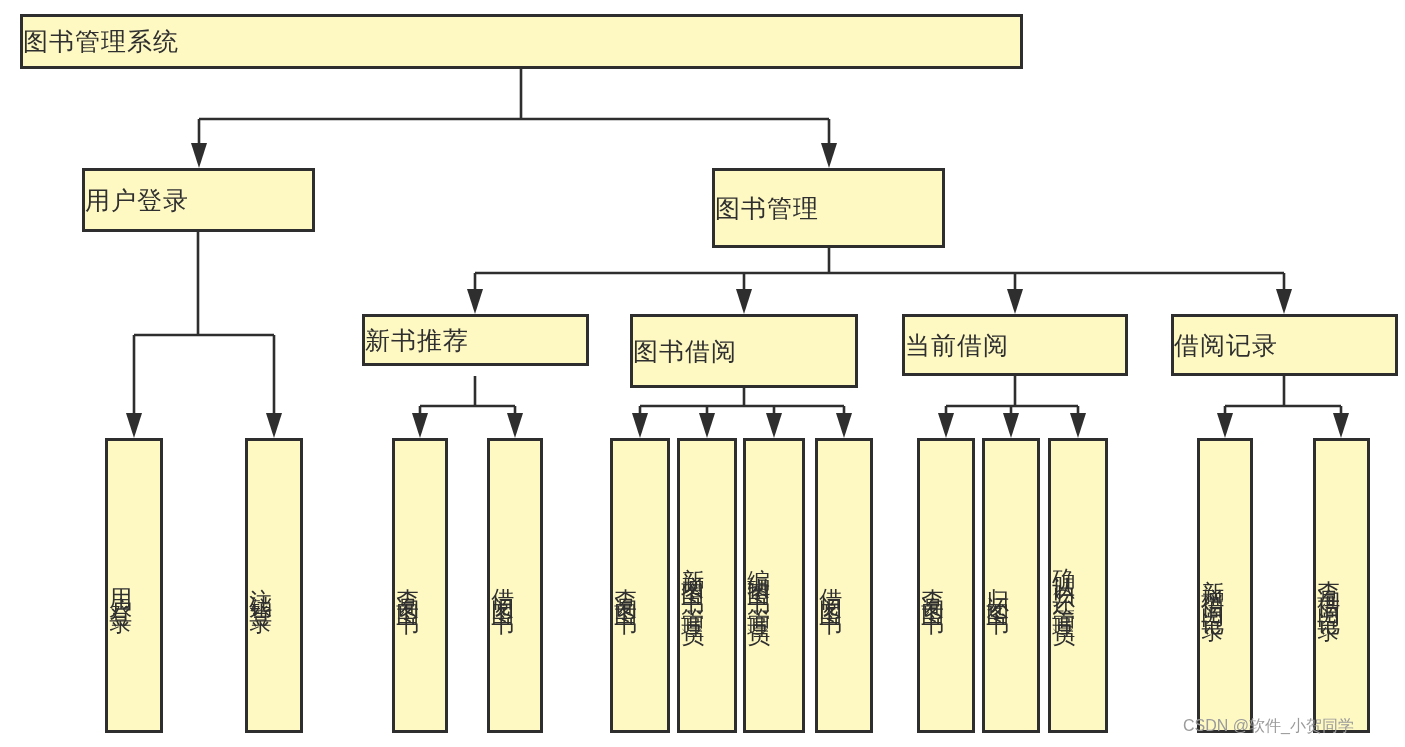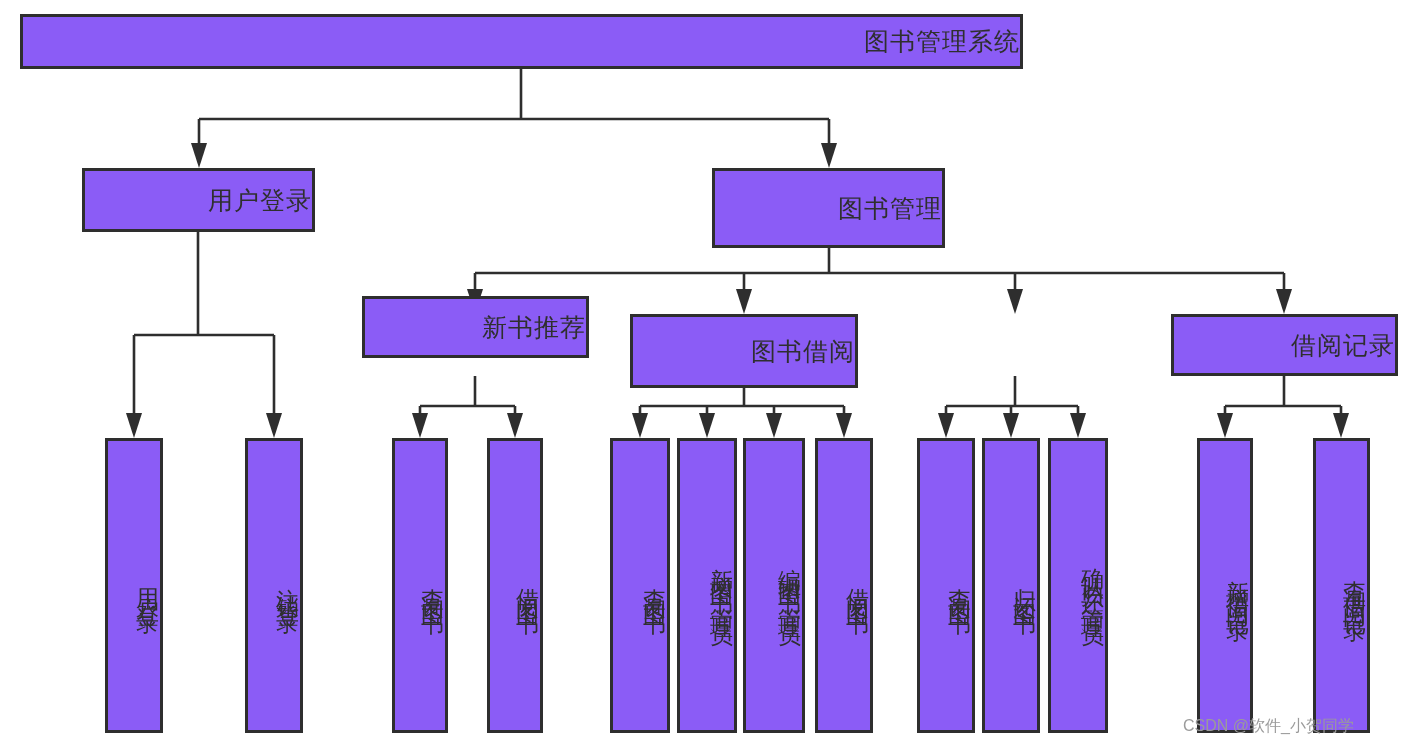--- a/index.html
+++ b/index.html
@@ -22,24 +22,24 @@
     position: absolute;
     left: 0; top: 0;
     width: 1405px; height: 747px;
     pointer-events: none;
   }
   .cl { stroke: var(--line, #2e2e2e); stroke-width: 2.6; fill: none; }
   .ah { fill: var(--line, #2e2e2e); stroke: none; }
   .node {
     position: absolute;
     border: 3px solid var(--line, #2e2e2e);
-    background: #8b5cf6;
+    background: #fef9c3;
     display: flex;
     align-items: center;
-    justify-content: flex-end;
+    justify-content: flex-start;
     color: var(--text, #2f2f2f);
     font-size: 25px;
     letter-spacing: 1px;
   }
   .node .lbl { white-space: nowrap; }
   .leaf { font-size: 23px; }
   .leaf .lbl {
     writing-mode: vertical-rl;
     text-orientation: mixed;
     letter-spacing: 8px;
@@ -108,25 +108,28 @@
     <span class="lbl">图书管理系统</span>
   </div>
 
   <div class="node" style="left:82px;top:168px;width:233px;height:64px">
     <span class="lbl">用户登录</span>
   </div>
   <div class="node" style="left:712px;top:168px;width:233px;height:80px">
     <span class="lbl">图书管理</span>
   </div>
 
-  <div class="node" style="left:362px;top:296px;width:227px;height:62px">
+  <div class="node" style="left:362px;top:314px;width:227px;height:52px">
     <span class="lbl">新书推荐</span>
   </div>
   <div class="node" style="left:630px;top:314px;width:228px;height:74px">
     <span class="lbl">图书借阅</span>
+  </div>
+  <div class="node" style="left:902px;top:314px;width:226px;height:62px">
+    <span class="lbl">当前借阅</span>
   </div>
   <div class="node" style="left:1171px;top:314px;width:227px;height:62px">
     <span class="lbl">借阅记录</span>
   </div>
 
   <div class="node leaf" style="left:105px;top:438px;width:58px;height:295px">
     <span class="lbl">用户登录</span>
   </div>
   <div class="node leaf" style="left:245px;top:438px;width:58px;height:295px">
     <span class="lbl">注销登录</span>

